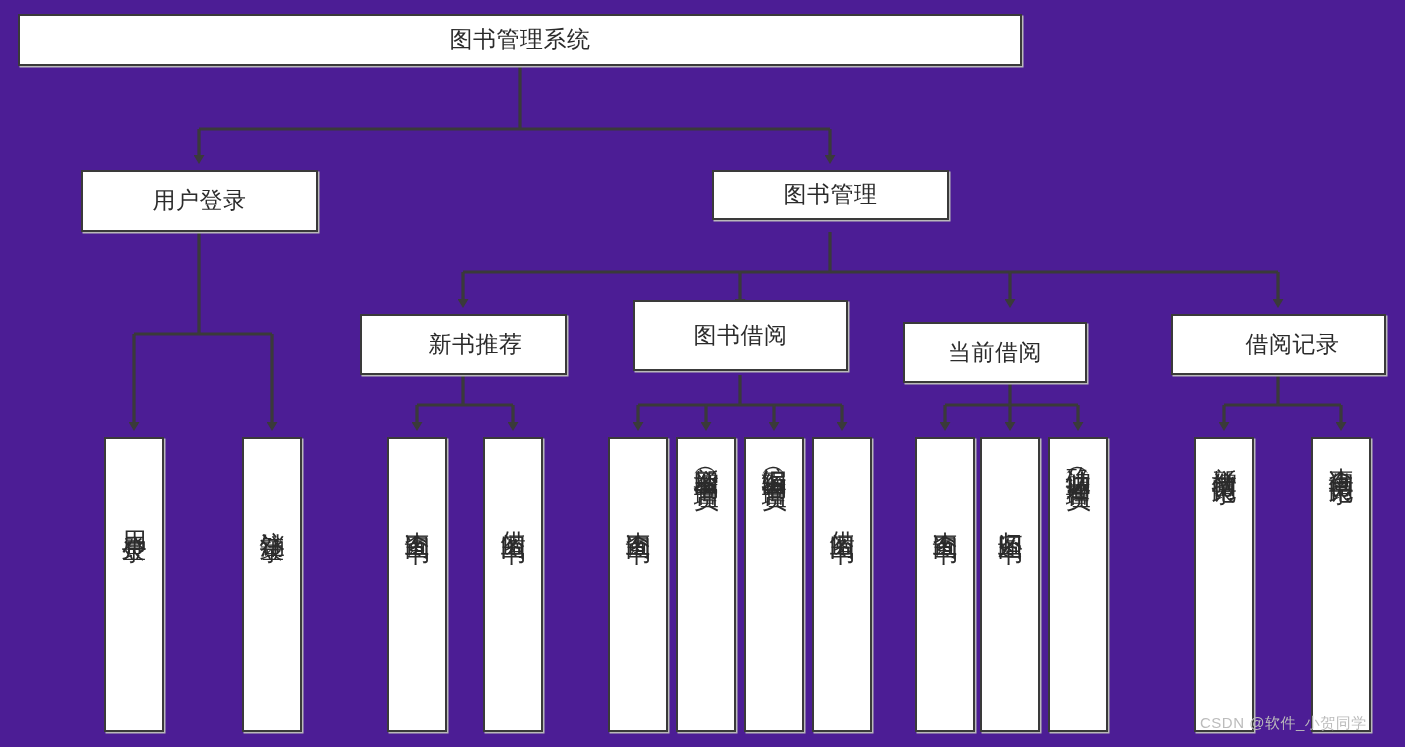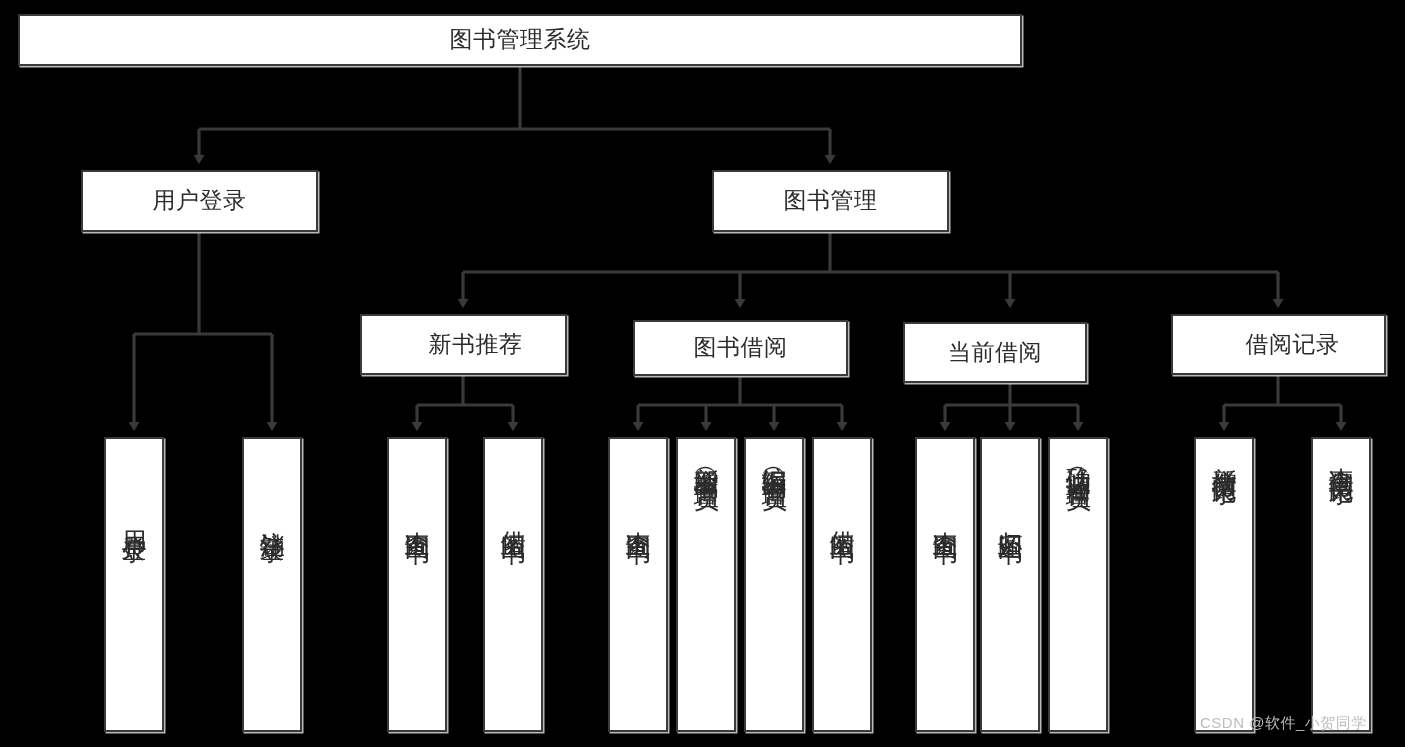--- a/index.html
+++ b/index.html
@@ -7,21 +7,21 @@
     padding: 0;
     background: #ffffff;
   }
   body {
     font-family: "Liberation Sans", "DejaVu Sans", sans-serif;
   }
   #stage {
     position: relative;
     width: 1405px;
     height: 747px;
-    background: #000000;
+    background: #4c1d95;
     overflow: hidden;
   }
   #wires {
     position: absolute;
     left: 0;
     top: 0;
     width: 1405px;
     height: 747px;
   }
   .node {
@@ -127,29 +127,29 @@
   </svg>
 
   <div class="node h" style="left:18px; top:14px; width:1004px; height:52px;">
     <span class="label">图书管理系统</span>
   </div>
 
   <div class="node h" style="left:81px; top:170px; width:237px; height:62px;">
     <span class="label">用户登录</span>
   </div>
 
-  <div class="node h" style="left:712px; top:170px; width:237px; height:62px;">
+  <div class="node h" style="left:712px; top:170px; width:237px; height:50px;">
     <span class="label">图书管理</span>
   </div>
 
   <div class="node h" style="left:360px; top:314px; width:207px; height:61px;padding-left:24px;">
     <span class="label">新书推荐</span>
   </div>
 
-  <div class="node h" style="left:633px; top:320px; width:215px; height:56px;">
+  <div class="node h" style="left:633px; top:300px; width:215px; height:71px;">
     <span class="label">图书借阅</span>
   </div>
 
   <div class="node h" style="left:903px; top:314px; width:184px; height:61px;margin-top:8px;">
     <span class="label">当前借阅</span>
   </div>
 
   <div class="node h" style="left:1171px; top:314px; width:215px; height:61px;padding-left:28px;">
     <span class="label">借阅记录</span>
   </div>

